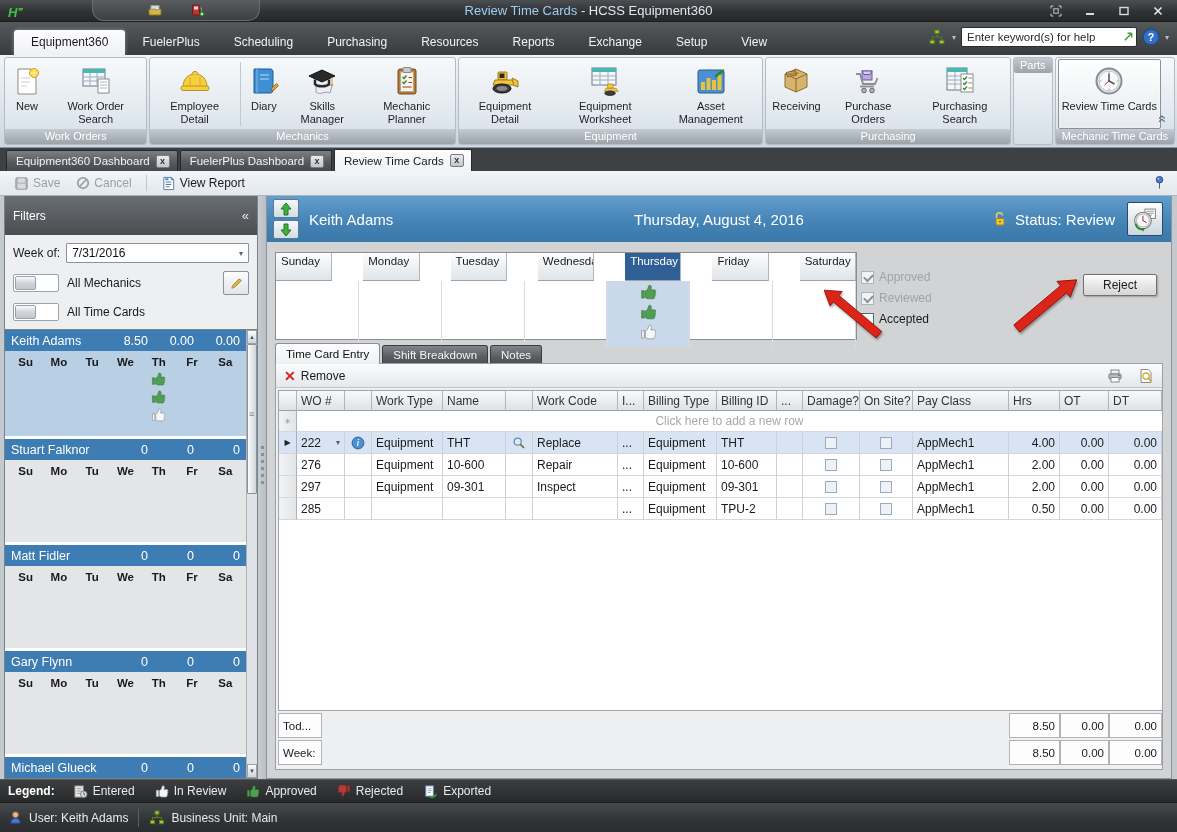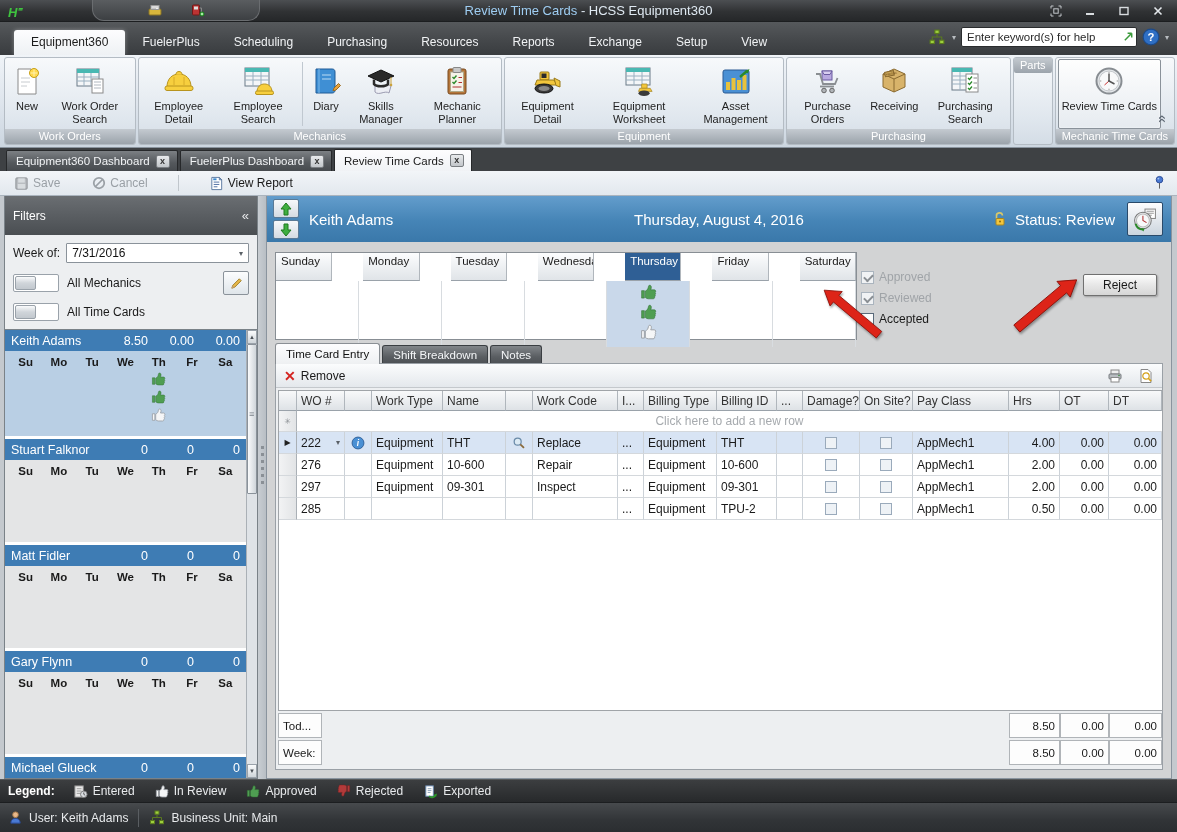--- a/index.html
+++ b/index.html
@@ -53,21 +53,21 @@
   .doctabs { position:absolute; left:0; top:148px; width:1177px; height:23px; background:#3e4144; display:flex; align-items:flex-end; padding-left:6px; }
   .dtab { height:21px; display:flex; align-items:center; gap:6px; padding:0 7px 0 9px; font-size:11.5px; margin-right:2px;
     border:1px solid #26282a; border-bottom:none; border-radius:2px 2px 0 0;
     background:linear-gradient(#7c8084,#54585c 60%,#474b4f); color:#f2f4f6; cursor:default; white-space:nowrap; }
   .dtab.active { background:linear-gradient(#fdfdfe,#f0f2f5); color:#1a1a1a; height:22px; }
   .dtab-close { width:14px; height:13px; border:1px solid #7a7e82; border-radius:2px; background:linear-gradient(#e8eaec,#c2c6ca);
     color:#333; font-size:9px; font-weight:bold; line-height:11px; text-align:center; }
 
   
   .toolbar { position:absolute; left:0; top:171px; width:1177px; height:25px;
-    background:linear-gradient(#f2f5f8,#e2e8ee); border-bottom:1px solid #aab4be; display:flex; align-items:center; padding-left:8px; gap:20px; }
+    background:linear-gradient(#f2f5f8,#e2e8ee); border-bottom:1px solid #aab4be; display:flex; align-items:center; padding-left:8px; gap:4px; }
   .tbtn { display:flex; align-items:center; gap:4px; padding:2px 6px; border-radius:2px; font-size:12px; }
   .tbtn.disabled { color:#9aa0a6; }
   .tbtn.enabled { color:#1a1a1a; }
   .tsep { width:1px; height:16px; background:#c0c6cc; margin:0 4px; }
   .toolbar-pin { position:absolute; right:10px; top:4px; }
 
   
   .content { position:absolute; left:0; top:196px; width:1177px; height:583px; background:#c4c9ce; display:flex; padding:0 5px 0 4px; }
 
   
@@ -339,32 +339,20 @@
             <span class="icon">
               <svg width="32" height="32" viewBox="0 0 32 32">
                 <path d="M4 22c0-8 5-13 12-13s12 5 12 13" fill="#f7cf3e" stroke="#b8941e"></path>
                 <path d="M13 9.5c0-2 1.2-3 3-3s3 1 3 3" fill="#f7cf3e" stroke="#b8941e"></path>
                 <rect x="2" y="21" width="28" height="4.5" rx="2" fill="#f7cf3e" stroke="#b8941e"></rect>
                 <path d="M11 12v8M21 12v8" stroke="#d8ac28"></path>
               </svg>
             </span>
             <div class="rbtn-label">Employee Detail</div>
           </div>
-          <div class="rbtn">
-            <span class="icon">
-              <svg width="32" height="32" viewBox="0 0 32 32">
-                <rect x="3" y="3" width="24" height="18" fill="#f4f6f8" stroke="#6a7a88"></rect>
-                <rect x="3" y="3" width="24" height="4" fill="#49b8b2"></rect>
-                <path d="M3 11h24M3 15h24M11 7v14M19 7v14" stroke="#9ab0c0"></path>
-                <path d="M15 27c0-5 3.2-8 7.5-8s7.5 3 7.5 8" fill="#f7cf3e" stroke="#b8941e"></path>
-                <rect x="13.5" y="26" width="18" height="3.5" rx="1.5" fill="#f7cf3e" stroke="#b8941e"></rect>
-              </svg>
-            </span>
-            <div class="rbtn-label">Employee Search</div>
-          </div>
           <span class="rsep"></span>
           <div class="rbtn">
             <span class="icon">
               <svg width="32" height="32" viewBox="0 0 32 32">
                 <path d="M6 4h16c2 0 3 1 3 3v18c0 2-1 3-3 3H6z" fill="#3f8fd4" stroke="#1e5a96"></path>
                 <path d="M9 4v24" stroke="#7db8e8"></path>
                 <path d="M12 10h9M12 14h9" stroke="#bcdcf4"></path>
                 <path d="M24 23l4.5-4.5 2 2L26 25l-3 .8z" fill="#e8a23c" stroke="#9a6a1e"></path>
               </svg>
             </span>
@@ -442,42 +430,42 @@
             <div class="rbtn-label">Asset Management</div>
           </div>
         </div>
         <div class="rgroup-label">Equipment</div>
       </div>
       <div class="rgroup">
         <div class="rgroup-btns">
           <div class="rbtn">
             <span class="icon">
               <svg width="32" height="32" viewBox="0 0 32 32">
+                <path d="M5 9l11-5 11 5v13l-11 5-11-5z" fill="#d8b36a" stroke="#8a6a30"></path>
+                <path d="M5 9l11 5 11-5M16 14v13" stroke="#8a6a30" fill="none"></path>
+                <g transform="rotate(-11 11 9)">
+                  <rect x="7" y="6.5" width="9" height="4.5" fill="#caa558" stroke="#8a6a30"></rect>
+                  <text x="7.8" y="10" font-size="2.7" fill="#5a3a10">FRAGILE</text>
+                </g>
+              </svg>
+            </span>
+            <div class="rbtn-label">Receiving</div>
+          </div>
+          <div class="rbtn">
+            <span class="icon">
+              <svg width="32" height="32" viewBox="0 0 32 32">
                 <rect x="10" y="6" width="10" height="9" fill="#b8a8e0" stroke="#6a5aa0"></rect>
                 <path d="M10 6h10l-2 3.5h-6z" fill="#d8cef0" stroke="#6a5aa0"></path>
                 <path d="M4 9h4l3 10h12l2.5-6" fill="none" stroke="#8a8e92" stroke-width="1.8"></path>
                 <path d="M8 21.5h14" stroke="#8a8e92" stroke-width="1.8"></path>
                 <circle cx="12" cy="25.5" r="2.3" fill="#b0b4b8" stroke="#666"></circle>
                 <circle cx="20" cy="25.5" r="2.3" fill="#b0b4b8" stroke="#666"></circle>
               </svg>
             </span>
             <div class="rbtn-label">Purchase Orders</div>
-          </div>
-          <div class="rbtn">
-            <span class="icon">
-              <svg width="32" height="32" viewBox="0 0 32 32">
-                <path d="M5 9l11-5 11 5v13l-11 5-11-5z" fill="#d8b36a" stroke="#8a6a30"></path>
-                <path d="M5 9l11 5 11-5M16 14v13" stroke="#8a6a30" fill="none"></path>
-                <g transform="rotate(-11 11 9)">
-                  <rect x="7" y="6.5" width="9" height="4.5" fill="#caa558" stroke="#8a6a30"></rect>
-                  <text x="7.8" y="10" font-size="2.7" fill="#5a3a10">FRAGILE</text>
-                </g>
-              </svg>
-            </span>
-            <div class="rbtn-label">Receiving</div>
           </div>
           <div class="rbtn">
             <span class="icon">
               <svg width="32" height="32" viewBox="0 0 32 32">
                 <rect x="3" y="3" width="20" height="22" fill="#f4f6f8" stroke="#6a7a88"></rect>
                 <rect x="3" y="3" width="20" height="4" fill="#49b8b2"></rect>
                 <path d="M3 11h20M3 15h20M3 19h20M11 7v18" stroke="#9ab0c0"></path>
                 <rect x="17" y="9" width="12" height="18" fill="#fff" stroke="#8a8a8a"></rect>
                 <path d="M19 13l1.5 1.5 2.5-3M19 18l1.5 1.5 2.5-3M19 23l1.5 1.5 2.5-3" stroke="#2a8a2a" fill="none" stroke-width="1.3"></path>
                 <path d="M24.5 13h3.5M24.5 18h3.5M24.5 23h3.5" stroke="#888"></path>

